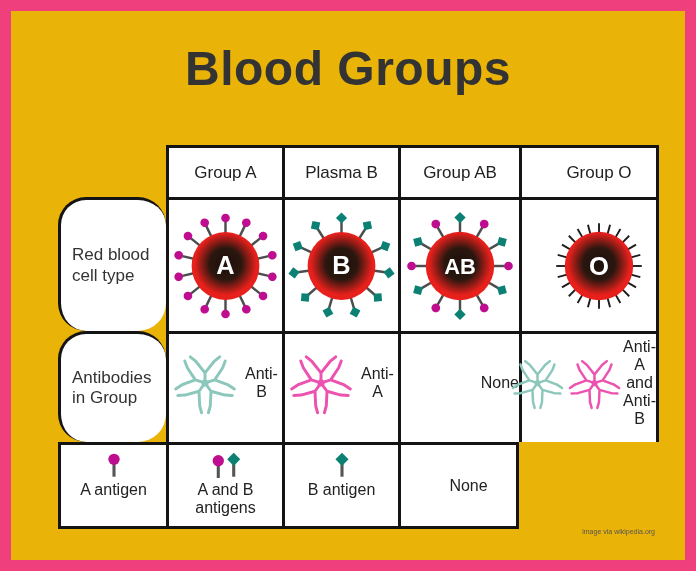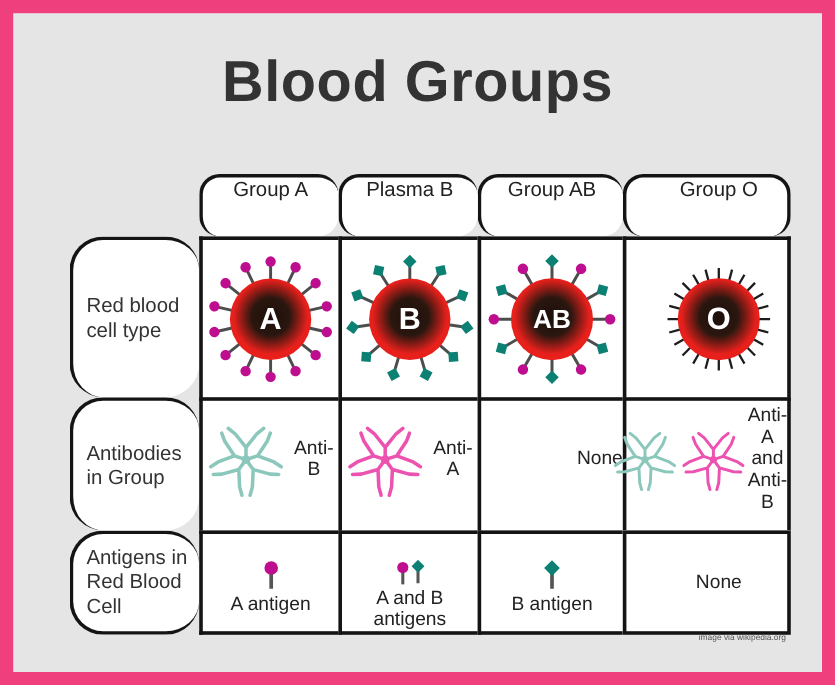--- a/index.html
+++ b/index.html
@@ -1,18 +1,18 @@
 <!DOCTYPE html>
 <html style="--frame-pink: #ef3f7d; --table-border: #141414; --cell-red: #e8201c; --cell-core-dark: #24140e; --antigen-a-magenta: #bf0d90; --antigen-b-teal: #0b8073; --antibody-anti-b-teal: #8cc7bb; --antibody-anti-a-pink: #ec53b0; --text-dark: #333333; --spike-gray: #4d4d4d;"><head>
 <meta charset="utf-8">
 <style>
   html,body{margin:0;padding:0;background:#fff;}
   .frame{
     position:relative;width:696px;height:571px;box-sizing:border-box;
-    background:#e5e5e5;border:11px solid var(--frame-pink,#ef3f7d);
+    background:#eab308;border:11px solid var(--frame-pink,#ef3f7d);
     font-family:"Liberation Sans",sans-serif;overflow:hidden;
   }
   .title{
     position:absolute;top:30px;left:0;width:100%;margin:0;
     text-align:center;font-size:48px;font-weight:bold;
     color:var(--text-dark,#333);letter-spacing:0.5px;
   }
   .tbl{
     position:absolute;left:47px;top:134px;
     display:grid;
@@ -20,31 +20,31 @@
     grid-template-rows:52px 134px 111px 87px;
   }
   .c{
     box-sizing:border-box;background:#fff;
     border-left:3px solid var(--table-border,#111);
     border-top:3px solid var(--table-border,#111);
   }
   .br{border-right:3px solid var(--table-border,#111);padding-left:20px;}
   .bb{border-bottom:3px solid var(--table-border,#111);}
   .corner{border:none;background:transparent;}
-  .hd{display:flex;justify-content:center;
-      font-size:17px;color:#222;border-radius:17px;}
+  .hd{display:flex;align-items:center;justify-content:center;
+      font-size:17px;color:#222;}
   .rowlab{display:flex;align-items:center;padding-left:11px;
       font-size:17px;color:#333;white-space:pre-line;line-height:1.18;border-radius:28px;}
   .mid{display:flex;align-items:center;justify-content:center;}
   .botcap{display:flex;flex-direction:row;align-items:center;
       justify-content:flex-end;padding-bottom:10px;}
   .art{flex:1;display:flex;align-items:center;justify-content:center;width:100%;}
   .cap{font-size:16px;color:#222;text-align:center;white-space:pre-line;line-height:1.12;}
   .topicons{display:flex;flex-direction:column;align-items:center;
-      justify-content:flex-start;padding-top:20px;}
+      justify-content:flex-start;padding-top:6px;}
   .topicons .cap{margin-top:3px;}
   .rbc text{fill:#fff;font-family:"Liberation Sans",sans-serif;
       font-weight:bold;text-anchor:middle;}
   .letter-big{font-size:27px;}
   .letter-mid{font-size:23px;}
   .rosette{stroke:var(--antibody-anti-b-teal,#8cc7bb);}
   .rosette.pink{stroke:var(--antibody-anti-a-pink,#ec53b0);}
   .credit{position:absolute;right:30px;bottom:25px;font-size:7px;color:#555;}
 </style>
 </head>
@@ -249,23 +249,20 @@
         </svg>
         <svg width="64" height="62" viewBox="-30 -30 60 60">
           <g class="rosette pink">
               <use href="#rosette5"></use>
             </g>
         </svg>
       </div>
       <div class="cap">Anti-A and Anti-B</div>
     </div>
 
-    <div class="c rowlab bb">Antigens in
-Red Blood
-Cell</div>
 
     <div class="c topicons bb">
       <svg width="24" height="27" viewBox="-9 -20 18 21">
         <use href="#pinA"></use>
       </svg>
       <div class="cap">A antigen</div>
     </div>
 
     <div class="c topicons bb">
       <svg width="38" height="27" viewBox="-14 -20 28 21">

